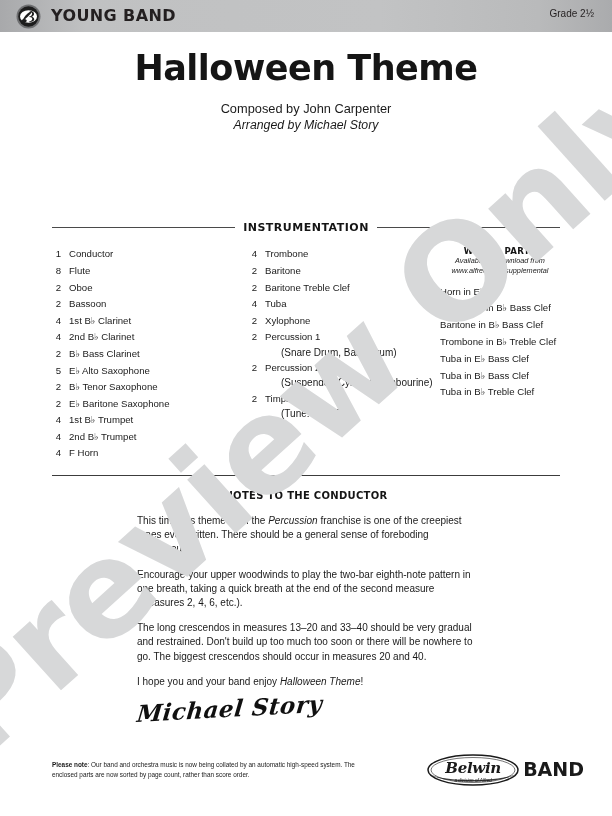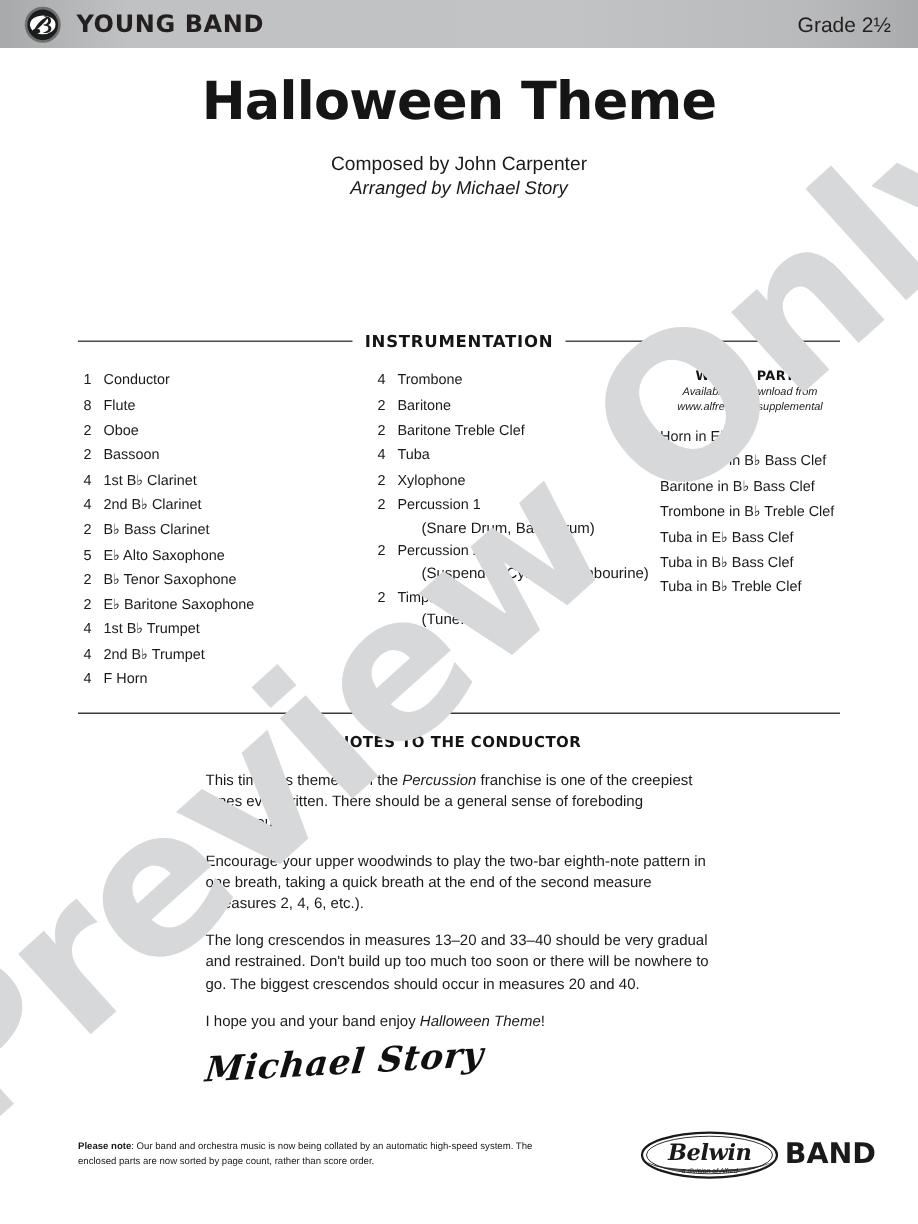--- a/index.html
+++ b/index.html
@@ -59,21 +59,21 @@
     font-family: "DejaVu Sans", sans-serif;
     font-size: 16px;
     font-weight: bold;
     letter-spacing: 0.4px;
     color: #231f20;
   }
   #header-grade {
     position: absolute;
     right: 18px;
     top: 8px;
-    font-size: 14px;
+    font-size: 10px;
     color: #231f20;
   }
 
   
   #title-block {
     position: absolute;
     left: 0;
     top: 50px;
     width: 612px;
     text-align: center;

